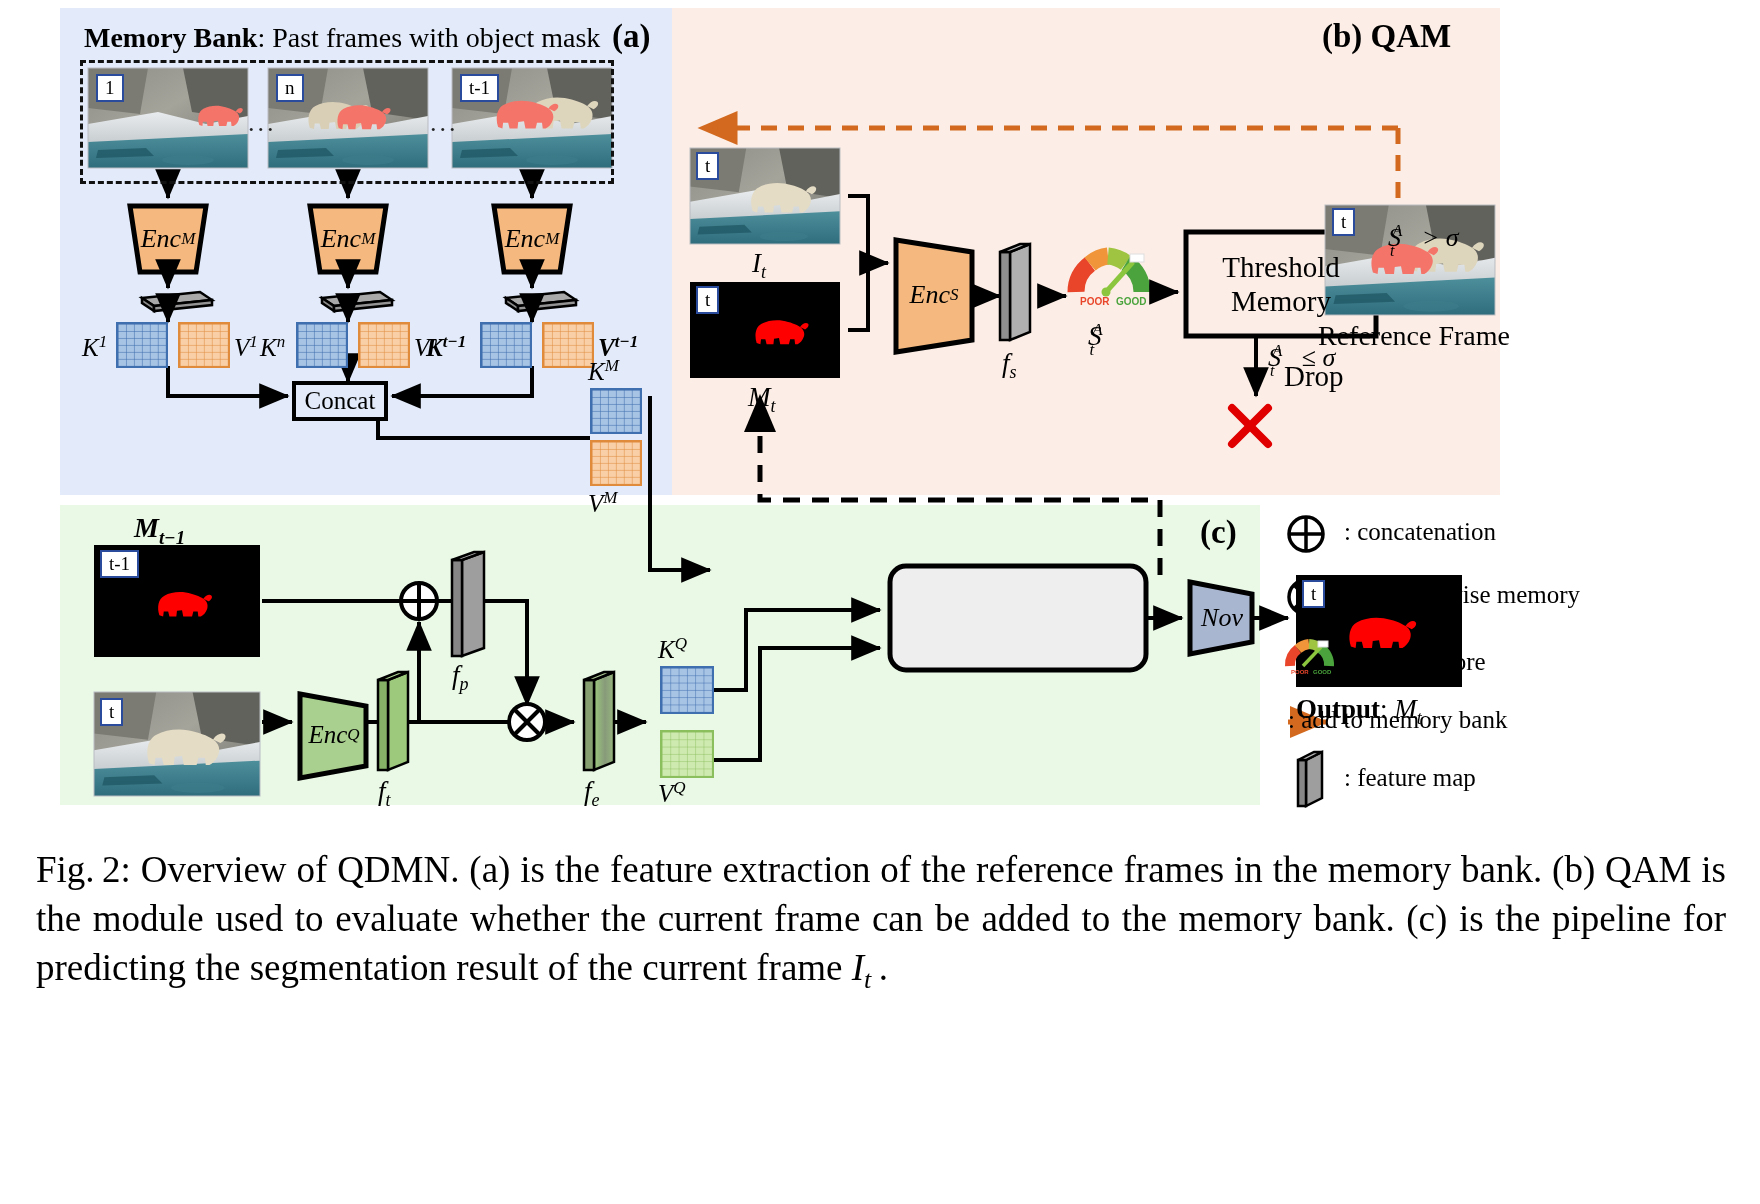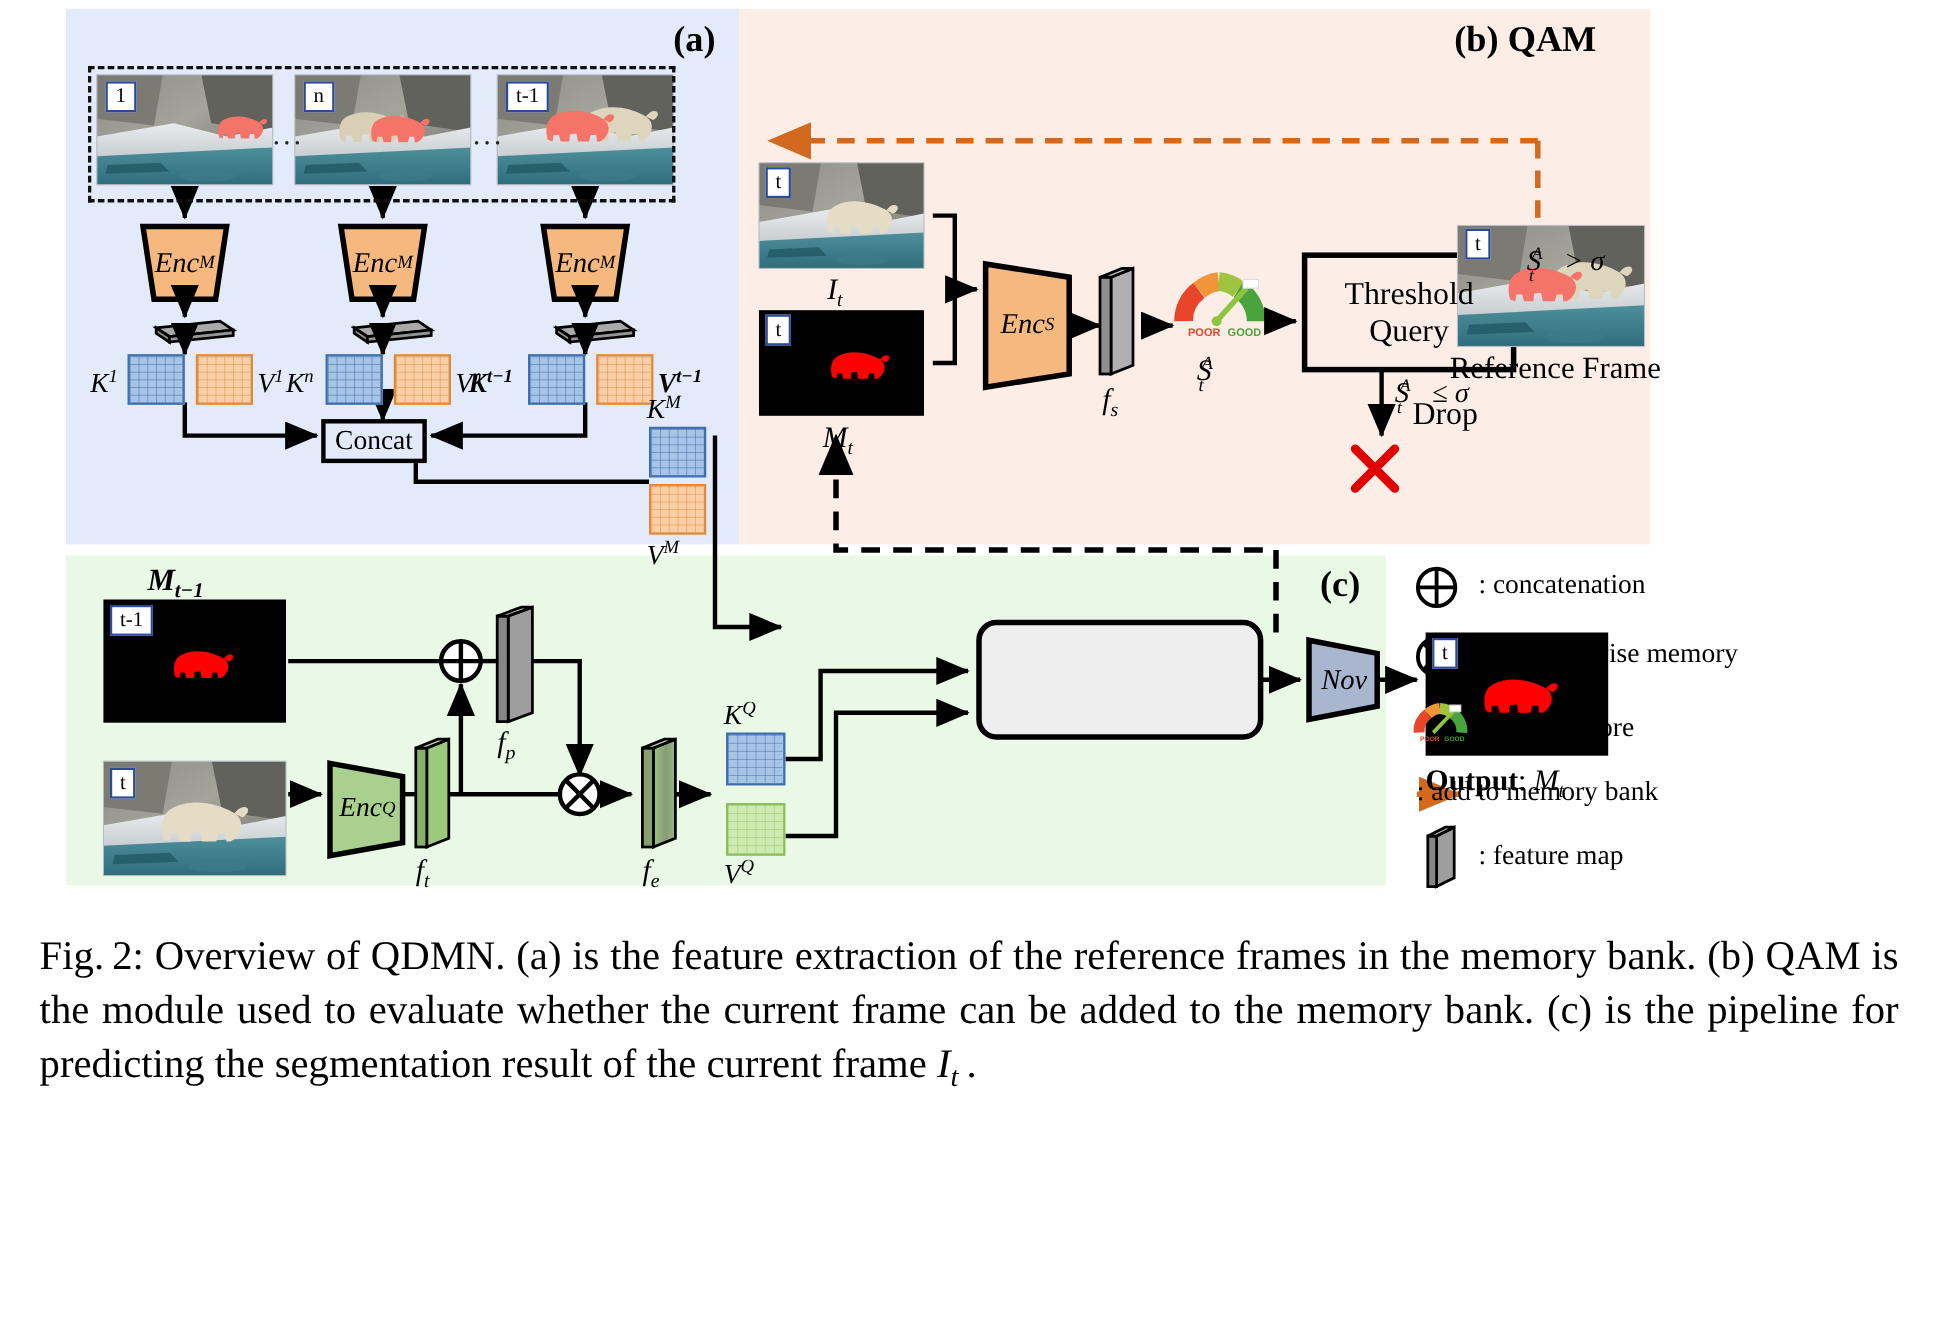--- a/index.html
+++ b/index.html
@@ -357,20 +357,23 @@
     </g>
     <g>
       <path d="M1306,760 L1322,752 L1322,798 L1306,806 z" fill="#9e9e9e" stroke="#000" stroke-width="2.5"></path>
       <rect x="1298" y="760" width="8" height="46" fill="#868686" stroke="#000" stroke-width="2.5"></rect>
       <path d="M1298,760 L1314,752 L1322,752 L1306,760 z" fill="#b8b8b8" stroke="#000" stroke-width="2.5"></path>
     </g>
   </svg>
 
   <div class="panel-tag" style="left:612px;top:18px;">(a)</div>
 
+  <div class="txtlbl" style="left:84px;top:22px;font-size:28px;">
+    <b>Memory Bank</b><span>: Past frames with object mask</span>
+  </div>
 
   <div class="dashbox" style="left:80px;top:60px;width:528px;height:118px;"></div>
 
   <div class="tagbox" style="left:96px;top:74px;">1</div>
   <div class="tagbox" style="left:276px;top:74px;">n</div>
   <div class="tagbox" style="left:460px;top:74px;">t-1</div>
 
   <div class="ell" style="left:248px;top:108px;">...</div>
   <div class="ell" style="left:430px;top:108px;">...</div>
 
@@ -420,21 +423,21 @@
     <span>Enc</span>
       <sub style="font-size:17px;">S</sub>
   </div>
 
   <div class="mathlbl" style="left:1002px;top:348px;font-size:27px;">f<sub style="font-size:18px;">s</sub></div>
 
   <div class="mathlbl" style="left:1088px;top:320px;font-size:27px;">S<sub style="font-size:17px;position:relative;left:-12px;top:4px;">t</sub><sup style="font-size:17px;position:relative;left:-14px;">A</sup></div>
 
   <div class="boxlbl txtlbl" style="left:1190px;top:236px;width:182px;height:96px;font-size:29px;line-height:1.18;flex-direction:column;">
     <div>Threshold</div>
-    <div>Query</div>
+    <div>Memory</div>
   </div>
 
   <div class="mathlbl" style="left:1388px;top:222px;font-size:26px;">
     S<sub style="font-size:16px;position:relative;left:-11px;top:4px;">t</sub><sup style="font-size:16px;position:relative;left:-13px;">A</sup> &gt; σ
   </div>
   <div class="mathlbl" style="left:1268px;top:342px;font-size:26px;">
     S<sub style="font-size:16px;position:relative;left:-11px;top:4px;">t</sub><sup style="font-size:16px;position:relative;left:-13px;">A</sup> ≤ σ
   </div>
 
   <div class="txtlbl" style="left:1284px;top:360px;font-size:29px;">Drop</div>

